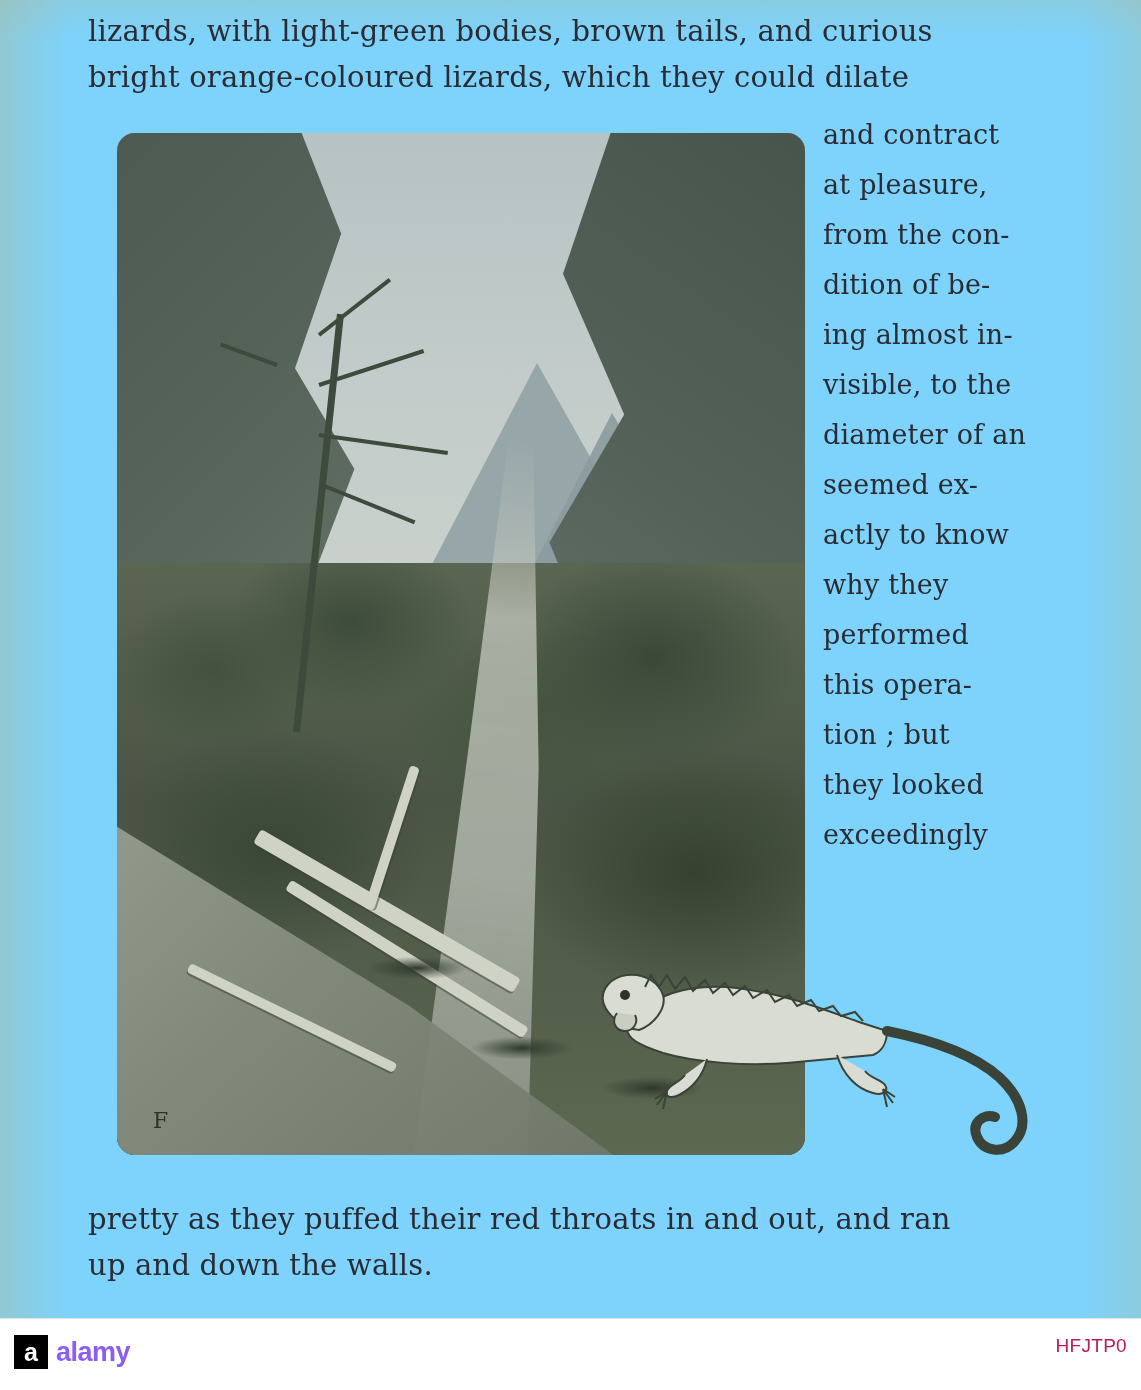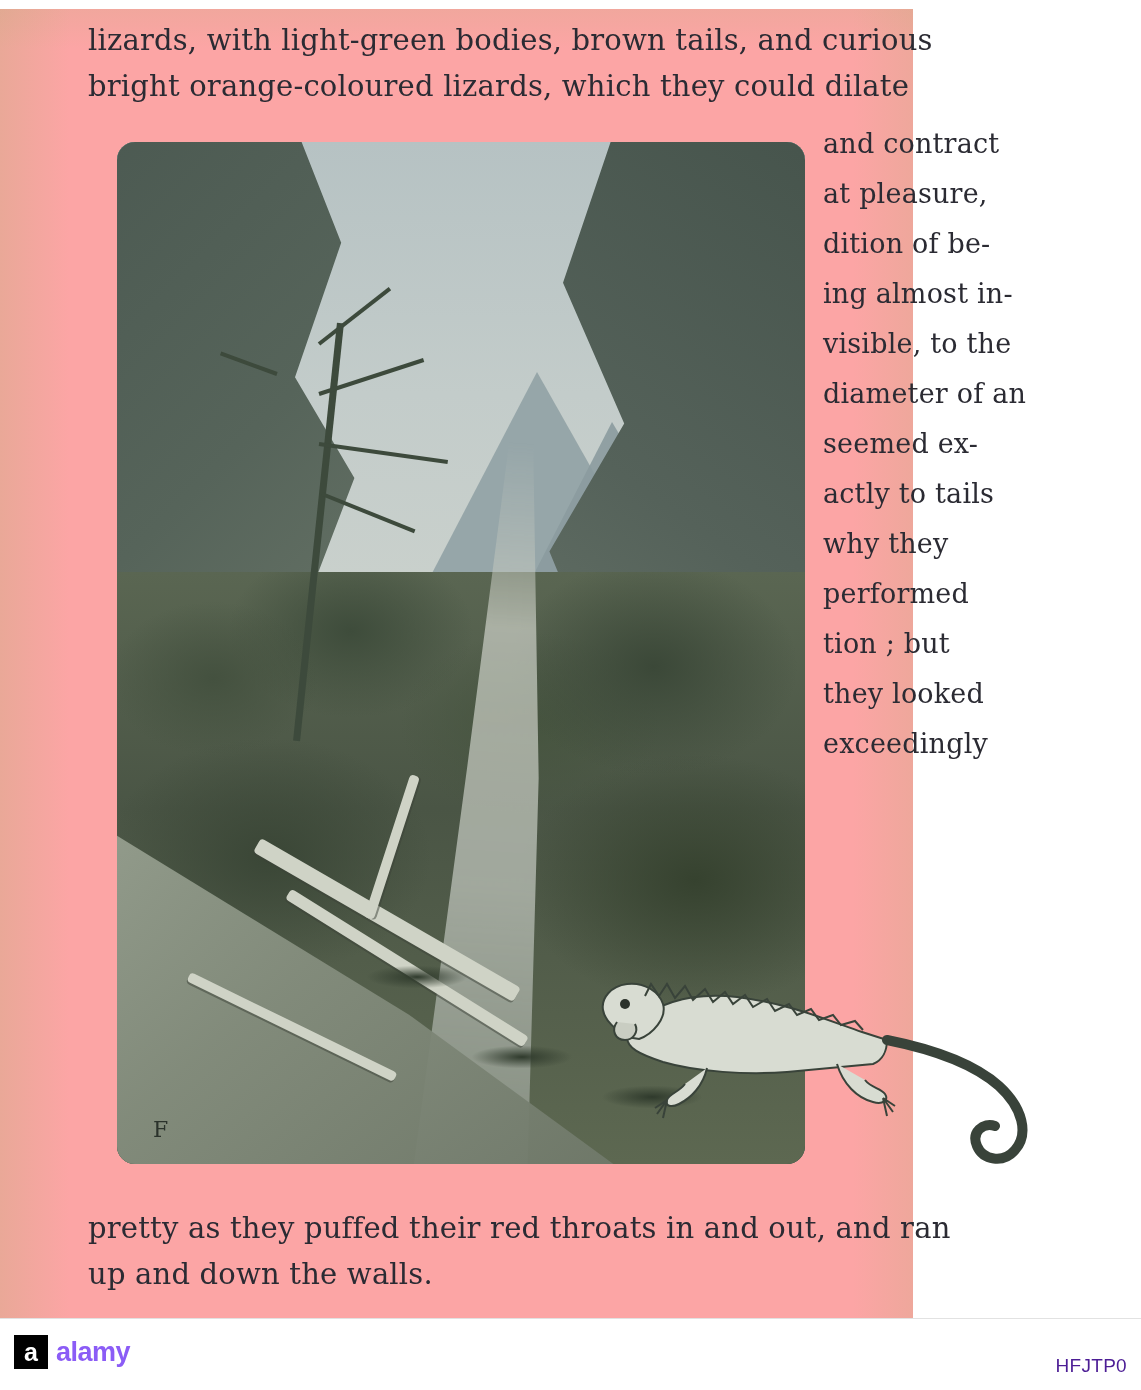--- a/index.html
+++ b/index.html
@@ -12,24 +12,24 @@
     height: 1390px;
     position: relative;
     font-family: "DejaVu Serif", serif;
     overflow: hidden;
   }
 
   
   #page-sheet {
     position: absolute;
     left: 0;
-    top: 9px;
-    width: 913px;
+    top: 0;
+    width: 1141px;
     height: 1318px;
-    background: #fca5a5;
+    background: #7dd3fc;
   }
   
   #page-sheet::before {
     content: "";
     position: absolute;
     inset: 0;
     background:
       linear-gradient(to right, rgba(190,175,120,0.30) 0px, rgba(190,175,120,0.0) 70px),
       linear-gradient(to left,  rgba(190,175,120,0.22) 0px, rgba(190,175,120,0.0) 60px),
       linear-gradient(to bottom, rgba(190,175,120,0.18) 0px, rgba(190,175,120,0.0) 40px);
@@ -250,48 +250,50 @@
   #alamy-word {
     font-family: "Liberation Sans", sans-serif;
     font-size: 27px;
     font-weight: bold;
     color: #8b5cf6;
     letter-spacing: -0.5px;
   }
   #footer-ref {
     position: absolute;
     right: 14px;
-    top: 36px;
+    top: 16px;
     font-family: "Liberation Sans", sans-serif;
     font-size: 19px;
-    color: #4c1d95;
+    color: #be185d;
     letter-spacing: 0.3px;
   }
 </style>
 </head>
 <body>
 
 <div id="page-sheet">
 
   <div id="para-top" class="body-text">
     <span class="line">lizards, with light-green bodies, brown tails, and curious</span>
     <span class="line">bright orange-coloured lizards, which they could dilate</span>
   </div>
 
   <div id="para-side" class="body-text">
     <span class="line">and contract</span>
     <span class="line">at pleasure,</span>
+    <span class="line">from the con-</span>
     <span class="line">dition of be-</span>
     <span class="line">ing almost in-</span>
     <span class="line">visible, to the</span>
     <span class="line">diameter of an</span>
     <span class="line">seemed ex-</span>
-    <span class="line">actly to tails</span>
+    <span class="line">actly to know</span>
     <span class="line">why they</span>
     <span class="line">performed</span>
+    <span class="line">this opera-</span>
     <span class="line">tion ; but</span>
     <span class="line">they looked</span>
     <span class="line">exceedingly</span>
   </div>
 
   <div id="illustration">
     <div id="illus-frame">
       <div class="sky"></div>
       <div class="peak"></div>
       <div class="peak2"></div>

